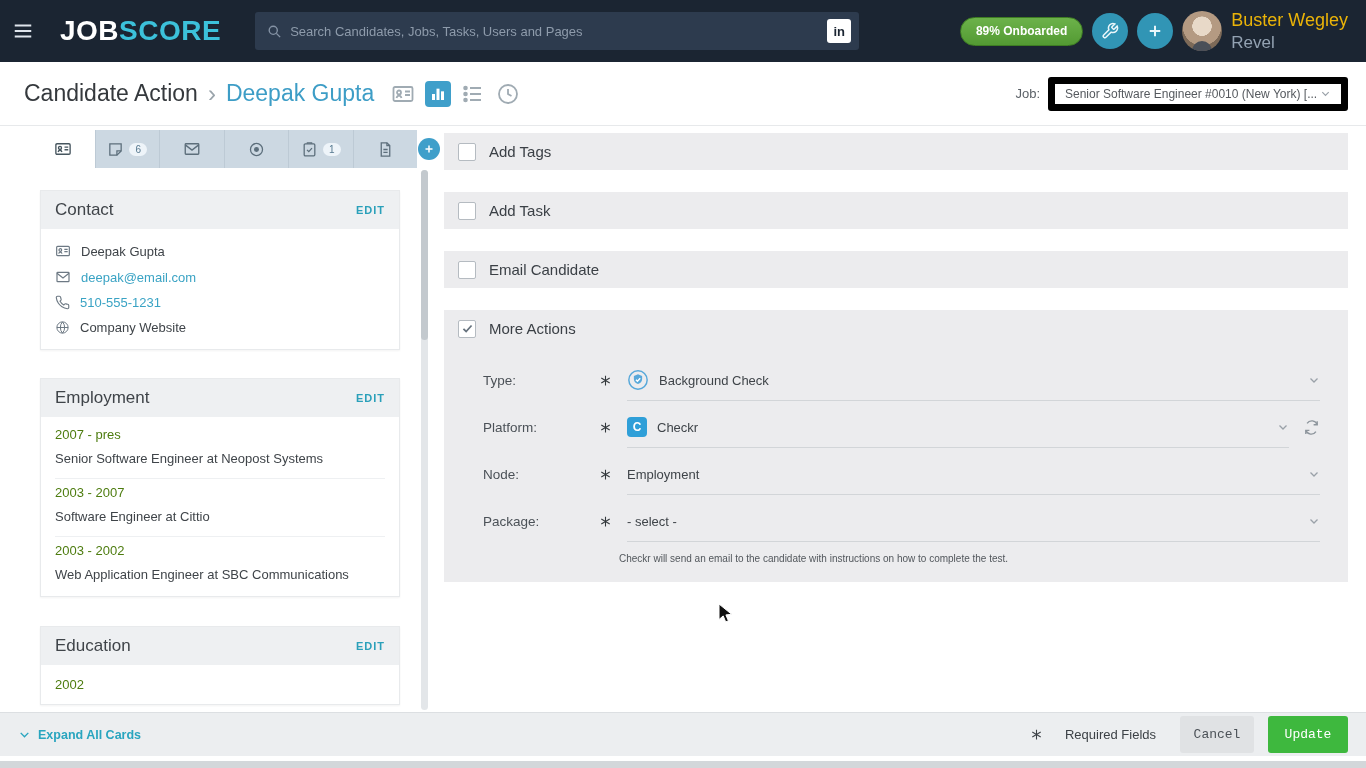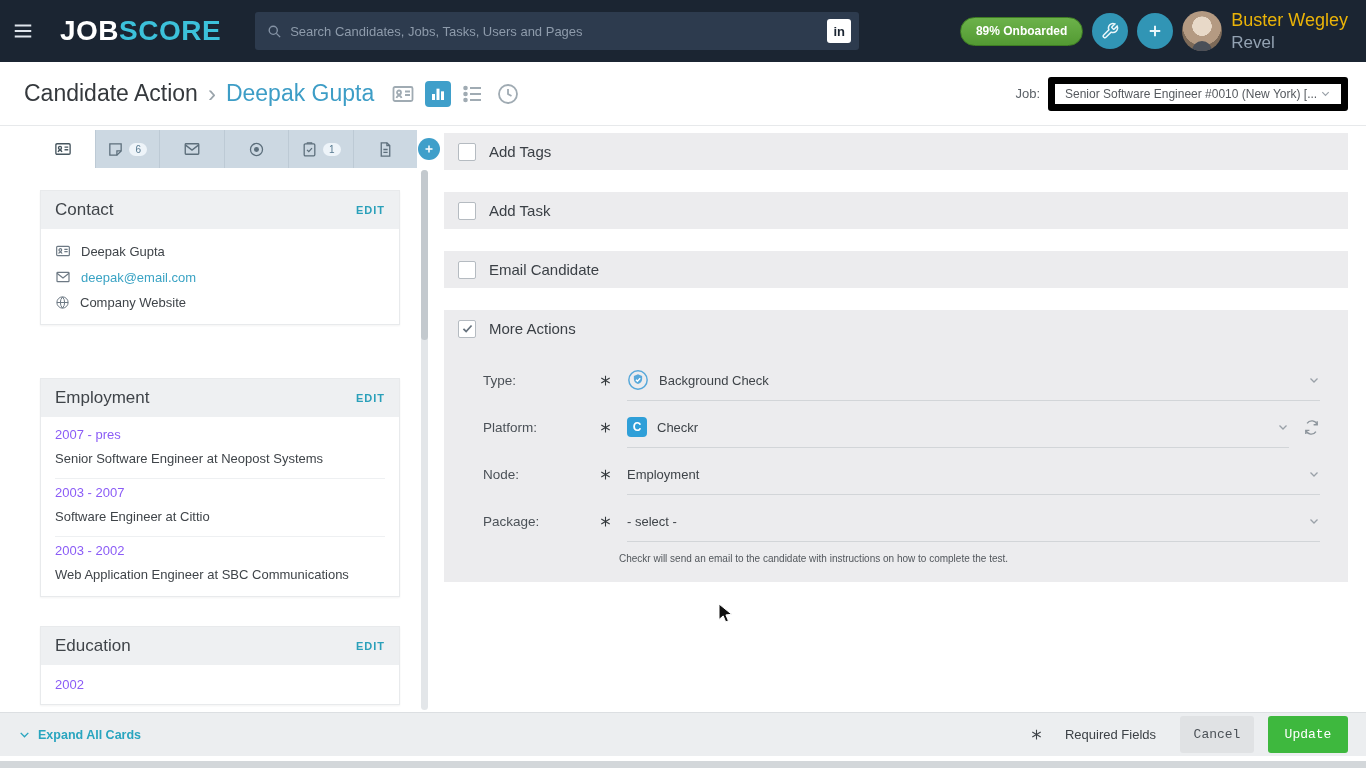--- a/index.html
+++ b/index.html
@@ -55,21 +55,21 @@
   .card-head { height:38px; background:#eef0f2; display:flex; align-items:center; padding:0 14px; }
   .card-title { font-size:17px; color:#3f4449; flex:1; }
   .edit-link { font-size:11px; font-weight:bold; letter-spacing:1px; color:#2aa0ba; cursor:pointer; }
   .card-body { padding:14px; }
   .c-item { display:flex; align-items:center; gap:10px; margin-bottom:10px; font-size:13px; color:#3f4449; }
   .c-item:last-child { margin-bottom:0; }
   .c-item .cicon { color:#6d7984; display:flex; flex:none; }
   .c-item.link span.txt { color:#3aa3c4; cursor:pointer; }
   .emp-item { padding:6px 0 12px; border-bottom:1px solid #eef0f2; }
   .emp-item:last-child { border-bottom:none; padding-bottom:4px; }
-  .emp-period { font-size:13px; color:#8b5cf6; margin-bottom:9px; }
+  .emp-period { font-size:13px; color:#4d7c0f; margin-bottom:9px; }
   .emp-role { font-size:13px; color:#3f4449; }
 
   
   .main { position:absolute; left:444px; top:126px; width:904px; }
   .action-row { height:37px; background:#ececee; display:flex; align-items:center; padding-left:14px; gap:13px; margin-bottom:22px; cursor:pointer; }
   .action-row:first-child { margin-top:7px; }
   .action-label { font-size:15px; color:#3b4046; }
   .checkbox { width:18px; height:18px; background:#fff; border:1px solid #b5bbc1; border-radius:2px; display:flex; align-items:center; justify-content:center; color:#66727d; cursor:pointer; flex:none; }
   .checkbox svg { display:none; }
   .checkbox.checked svg { display:block; }
@@ -275,20 +275,28 @@
         </div>
         <div class="c-item link">
           <span class="cicon">
             <svg width="16" height="16" viewBox="0 0 24 24" fill="none" stroke="currentColor" stroke-width="1.8">
                 <rect x="3" y="5" width="18" height="14" rx="1"></rect>
                 <path d="M3 6.5l9 7 9-7"></path>
               </svg>
           </span>
           <span class="txt">deepak@email.com</span>
         </div>
+        <div class="c-item link">
+          <span class="cicon">
+            <svg width="15" height="15" viewBox="0 0 24 24" fill="none" stroke="currentColor" stroke-width="1.8">
+                <path d="M22 16.92v3a2 2 0 0 1-2.18 2 19.79 19.79 0 0 1-8.63-3.07 19.5 19.5 0 0 1-6-6A19.79 19.79 0 0 1 2.08 4.18 2 2 0 0 1 4.06 2h3a2 2 0 0 1 2 1.72c.12.96.36 1.9.7 2.81a2 2 0 0 1-.45 2.11L8.09 9.91a16 16 0 0 0 6 6l1.27-1.27a2 2 0 0 1 2.11-.45c.91.34 1.85.58 2.81.7A2 2 0 0 1 22 16.92z"></path>
+              </svg>
+          </span>
+          <span class="txt">510-555-1231</span>
+        </div>
         <div class="c-item">
           <span class="cicon">
             <svg width="15" height="15" viewBox="0 0 24 24" fill="none" stroke="currentColor" stroke-width="1.6">
                 <circle cx="12" cy="12" r="9"></circle>
                 <path d="M3 12h18M12 3a13.5 13.5 0 0 1 0 18M12 3a13.5 13.5 0 0 0 0 18"></path>
               </svg>
           </span>
           <span class="txt">Company Website</span>
         </div>
       </div>

